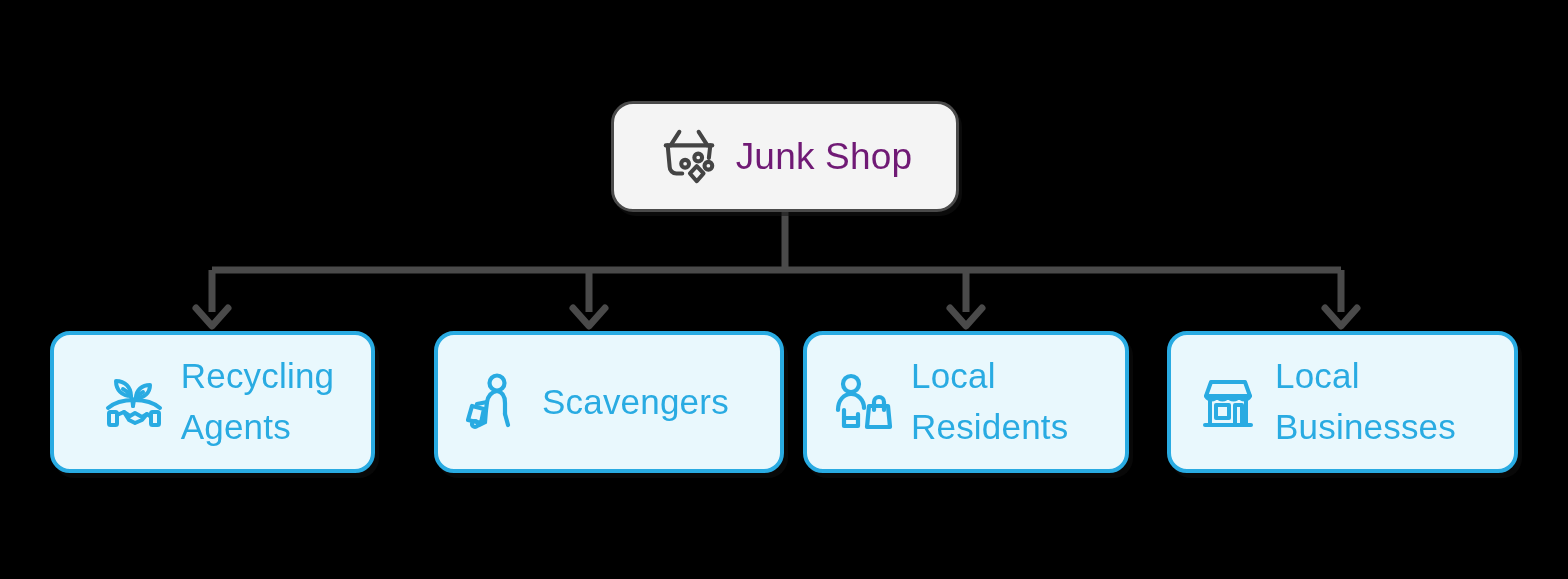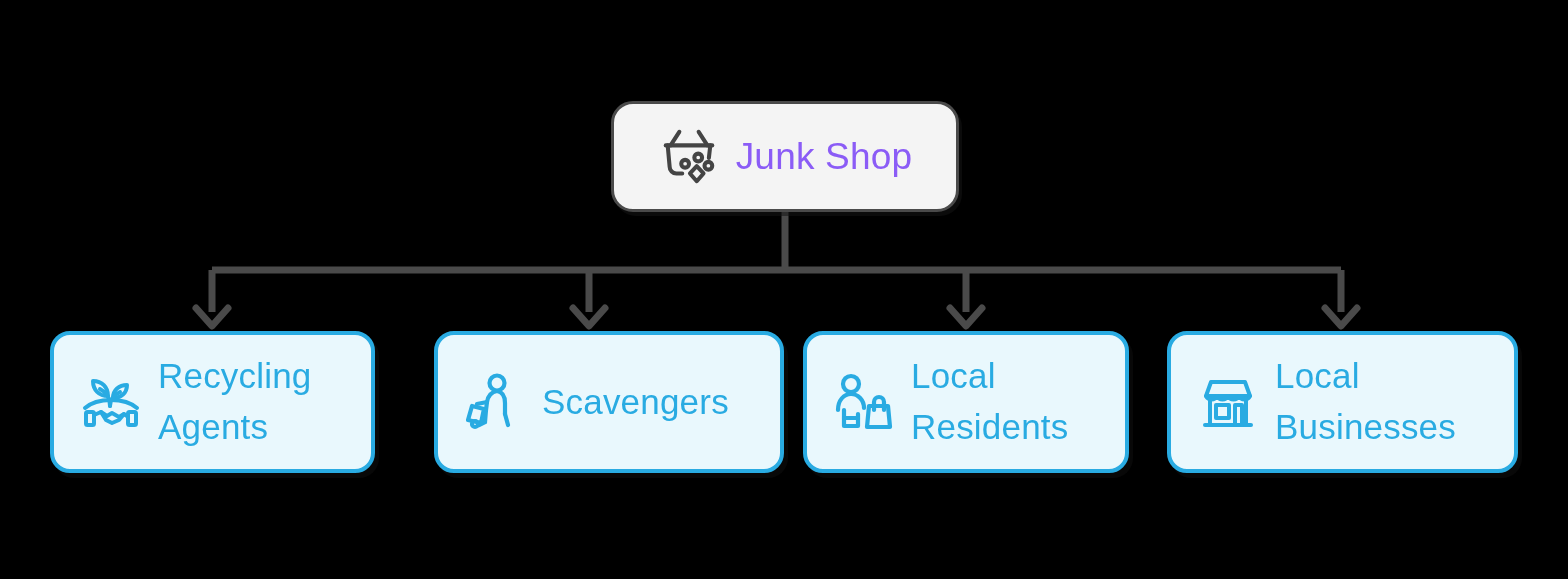--- a/index.html
+++ b/index.html
@@ -40,21 +40,21 @@
     border: 3px solid #4A4A4A;
     border-radius: 22px;
     display: flex;
     align-items: center;
     justify-content: center;
     gap: 16px;
     box-shadow: 3px 4px 0 rgba(20,20,20,0.55);
   }
   .root-node .node-label {
     font-size: 37px;
-    color: #8b5cf6;
+    color: #701a75;
     letter-spacing: 0.2px;
     white-space: nowrap;
   }
   
   .child-node {
     position: absolute;
     top: 331px;
     height: 142px;
     box-sizing: border-box;
     background: #E9F8FD;
@@ -83,21 +83,21 @@
     justify-content: center;
   }
   .root-node .icon-wrap {
     flex: 0 0 auto;
     width: 62px;
     height: 62px;
     display: flex;
     align-items: center;
     justify-content: center;
   }
-  #node-0 { left: 50px;   width: 325px; }
+  #node-0 { left: 50px;   width: 325px; justify-content: center; }
   #node-1 { left: 434px;  width: 350px; }
   #node-2 { left: 803px;  width: 326px; }
   #node-3 { left: 1167px; width: 351px; }
 </style>
 </head>
 <body>
 
 <div id="stage">
 
   <svg id="connectors" viewBox="0 0 1568 579" width="1568" height="579">

